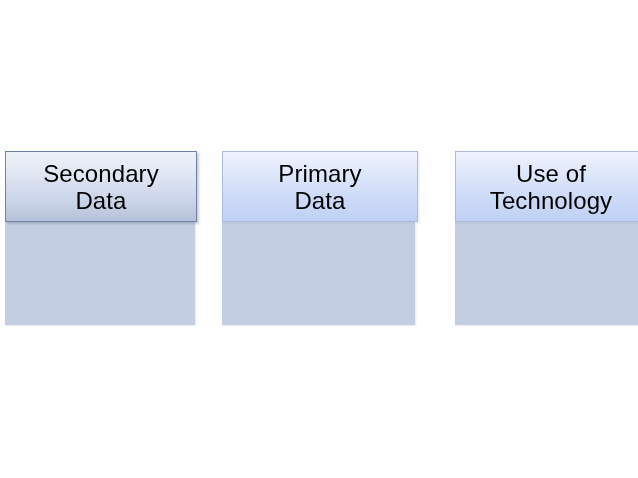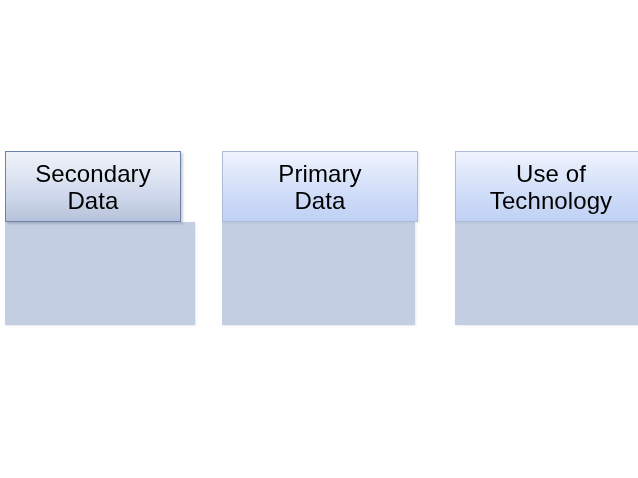--- a/index.html
+++ b/index.html
@@ -75,21 +75,21 @@
   .col-body.shadowed {
     box-shadow: 1px 1px 2px rgba(150, 160, 180, 0.22);
   }
 </style>
 </head>
 <body>
 
 <div id="canvas" style="width: 638px; height: 478px; background: rgb(255, 255, 255);">
 
   <div class="column" id="column-1" style="left: 5px;">
-    <div class="col-header style-grey" style="width: 176px; justify-content: center;">
+    <div class="col-header style-grey" style="width: 192px; justify-content: center;">
       <span class="col-header-label">Secondary
 Data</span>
     </div>
     <div class="col-body shadowed" style="width: 190px; height: 103px; margin-left: 0px;"></div>
   </div>
 
   <div class="column" id="column-2" style="left: 222px;">
     <div class="col-header style-blue" style="width: 196px;">
       <span class="col-header-label">Primary
 Data</span>

